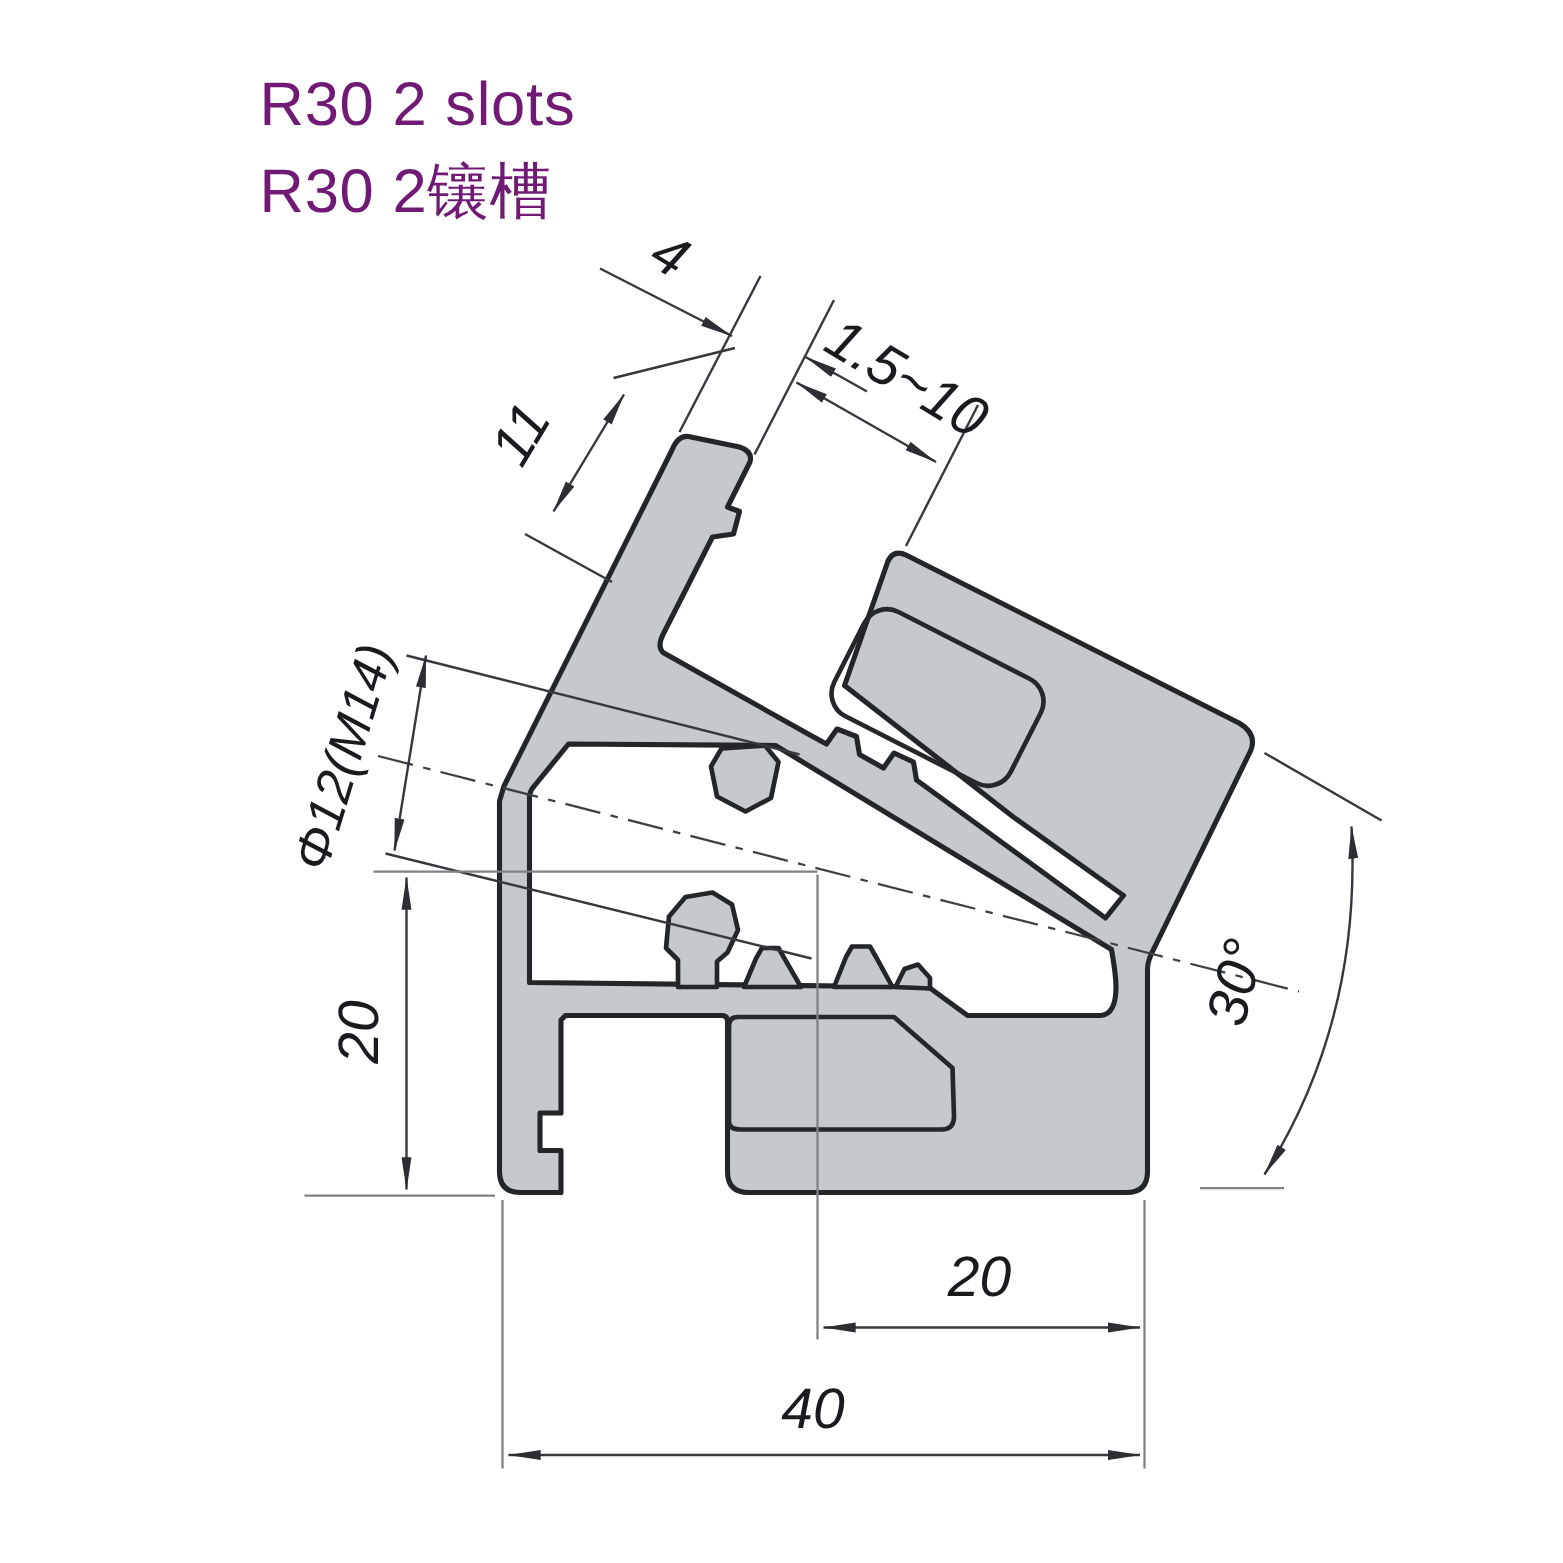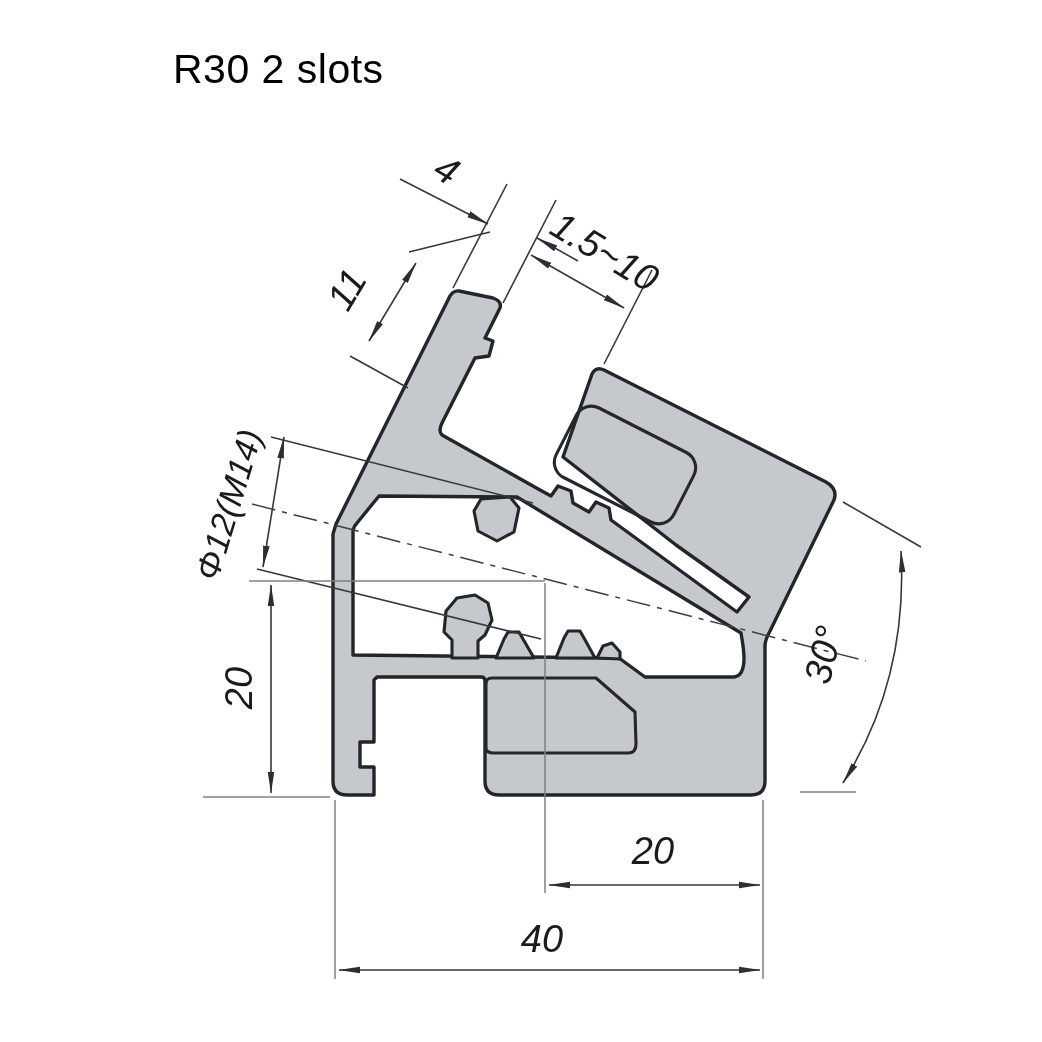--- a/index.html
+++ b/index.html
@@ -1,37 +1,38 @@
 <!DOCTYPE html>
 <html><head>
 <meta charset="utf-8">
 <style>
   html,body{margin:0;padding:0;background:#ffffff;}
   #stage{position:relative;width:1042px;height:1042px;background:#ffffff;overflow:hidden;
          font-family:"Liberation Sans", sans-serif;}
-  #title-block{position:absolute;left:173px;top:40px;color:#000000;
+  #title-block{position:absolute;left:173px;top:40px;color:#701a75;
                font-size:41px;line-height:1.42;letter-spacing:0.5px;}
   svg{position:absolute;left:0;top:0;}
   .body-fill{stroke:#232529;stroke-width:3.4;stroke-linejoin:round;stroke-linecap:round;}
   .cutout{fill:#ffffff;stroke:#232529;stroke-width:3.4;stroke-linejoin:round;}
   .detail{stroke:#232529;stroke-width:3.1;stroke-linejoin:round;}
   .cavity{fill:none;stroke:#25272b;stroke-width:3.1;stroke-linejoin:round;}
   .dim{stroke:#35383d;stroke-width:1.6;fill:none;}
   .ext{stroke:#7e8186;stroke-width:1.5;fill:none;}
   .axis{stroke:#3c3f44;stroke-width:1.5;fill:none;stroke-dasharray:24 7 5 7;}
   .dimtext{fill:#191b1f;font-size:38px;font-style:italic;font-family:"Liberation Sans",sans-serif;}
   .dimtext-sm{fill:#191b1f;font-size:34px;font-style:italic;font-family:"Liberation Sans",sans-serif;}
 </style>
 </head>
 <body>
 
 <div id="stage">
 
   <div id="title-block">
     <div>R30 2 slots</div>
+    <div>R30 2镶槽</div>
   </div>
 
   <svg width="1042" height="1042" viewBox="0 0 1042 1042">
     <defs>
       <marker id="arr" viewBox="0 0 20 8" refX="19.5" refY="4" markerWidth="22" markerHeight="9" markerUnits="userSpaceOnUse" orient="auto-start-reverse">
         <path d="M0,1 L20,4 L0,7 Z" fill="#2c2e33"></path>
       </marker>
     </defs>
 
     <path class="body-fill" d="M 347,795

